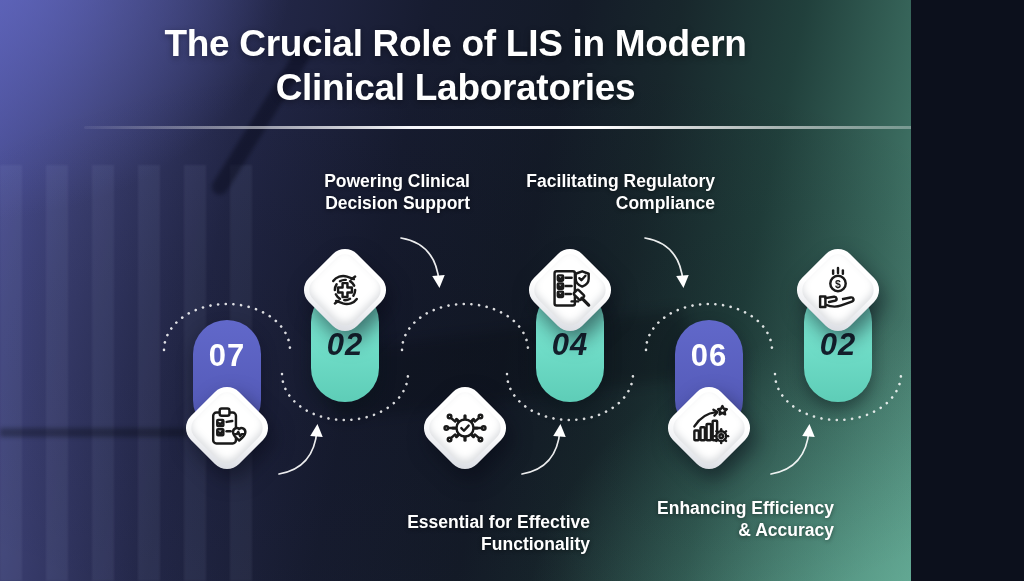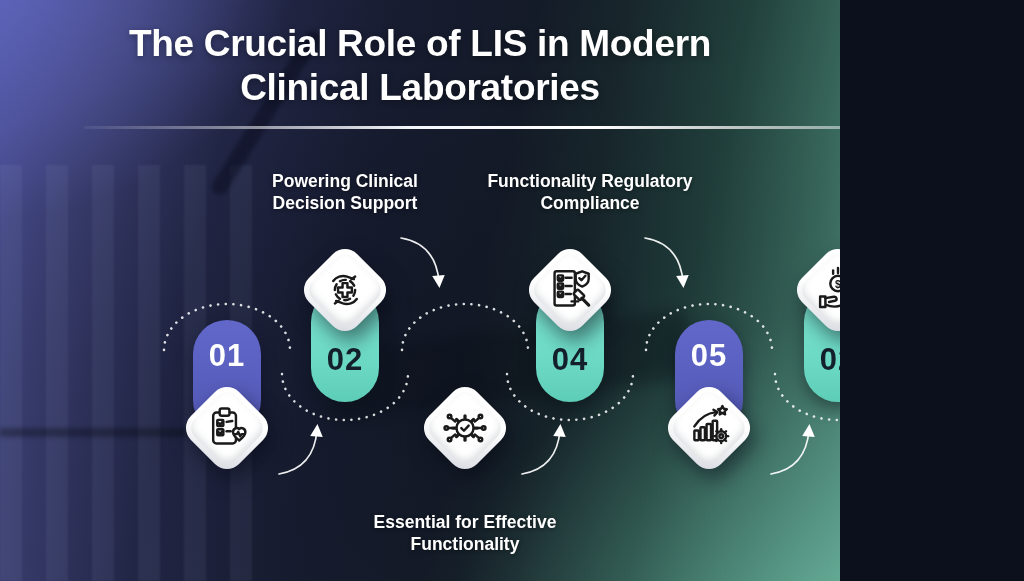--- a/index.html
+++ b/index.html
@@ -1,17 +1,17 @@
 <!DOCTYPE html>
 <html><head>
 <meta charset="utf-8">
 <style>
   html,body{margin:0;padding:0;background:#0c101c;}
   .canvas{
-    position:relative;width:840px;height:581px;overflow:hidden;
+    position:relative;width:911px;height:581px;overflow:hidden;
     font-family:"Liberation Sans",sans-serif;
     background:
       radial-gradient(640px 520px at 101% 110%, rgba(111,190,166,.62), rgba(111,190,166,0) 62%),
       radial-gradient(520px 430px at -3% -8%, rgba(100,106,196,.85), rgba(100,106,196,0) 62%),
       linear-gradient(102deg,#4c519b 0%,#3a3e70 12%,#232748 26%,#171c30 42%,#141b28 56%,#18272c 66%,#21403c 78%,#3a6a5e 90%,#55917f 100%);
   }
   
   .bg-tubes{position:absolute;left:0;top:165px;width:255px;height:416px;
     background:repeating-linear-gradient(90deg, rgba(205,212,255,.07) 0 22px, rgba(0,0,0,0) 22px 46px);
     filter:blur(1px);}
@@ -40,33 +40,33 @@
   .capsule{position:absolute;left:31px;width:68px;height:114px;border-radius:34px;
     display:flex;justify-content:center;z-index:1;}
   .odd  .capsule{top:320px;align-items:flex-start;
     background:linear-gradient(180deg,#6168ca 0%,#565cba 70%,#4f54ab 100%);
     box-shadow:0 8px 16px rgba(10,12,30,.45);}
   .even .capsule{top:288px;align-items:flex-end;
     background:linear-gradient(180deg,#7ce4cf 0%,#6fdcc7 55%,#5ecdb7 100%);
     box-shadow:0 8px 16px rgba(8,20,24,.45);}
   .num{font-size:31px;font-weight:bold;letter-spacing:1px;line-height:1;}
   .odd  .num{color:#ffffff;margin-top:20px;}
-  .even .num{color:#14202c;margin-bottom:27px;}
+  .even .num{color:#14202c;margin-bottom:42px;font-style:italic;}
 
   .diamond{position:absolute;left:15px;width:100px;height:100px;z-index:2;
     filter:drop-shadow(5px 10px 10px rgba(5,8,20,.5));}
   .odd  .diamond{top:378px}
   .even .diamond{top:240px}
   .face{position:absolute;inset:16px;transform:rotate(45deg);border-radius:17px;
     background:linear-gradient(145deg,#ffffff 45%,#e3e5ea 85%,#d4d7dd 100%);}
   .inner{position:absolute;inset:21px;transform:rotate(45deg);border-radius:13px;
     background:#ffffff;box-shadow:inset -3px -3px 7px rgba(120,126,140,.25);}
   .icon{position:absolute;left:24px;top:24px;width:52px;height:52px;z-index:3;}
 
-  .label{position:absolute;width:250px;text-align:center;color:#fff;font-weight:bold;
+  .label{position:absolute;width:250px;text-align:right;color:#fff;font-weight:bold;
     font-size:17.5px;line-height:1.26;white-space:pre-line;text-shadow:0 1px 4px rgba(0,0,0,.45);}
   .l1{left:102px;top:497px}.l2{left:220px;top:170px}.l3{left:340px;top:511px}
   .l4{left:465px;top:170px}.l5{left:584px;top:497px}.l6{left:713px;top:170px}
 
   .arrow{position:absolute;width:56px;height:64px;}
   .arrow path{fill:none;stroke:rgba(255,255,255,.92);stroke-width:1.7;stroke-linecap:round;}
   .a-up1{left:274px;top:418px}.a-down1{left:396px;top:230px}.a-up2{left:517px;top:418px}
   .a-down2{left:640px;top:230px}.a-up3{left:766px;top:418px}
 
   .logo{position:absolute;left:941px;top:505px;width:72px;height:70px;}
@@ -99,21 +99,21 @@
     <div>The Crucial Role of LIS in Modern</div>
     <div>Clinical Laboratories</div>
   </div>
   <div class="sep"></div>
 
   <div class="step s1 odd">
     <svg class="arc" viewBox="0 0 144 64">
         <path d="M9 54 A63 46 0 0 1 135 54"></path>
       </svg>
     <div class="capsule">
-      <span class="num">01</span>
+      <span class="num">07</span>
     </div>
     <div class="diamond">
       <div class="face"></div>
       <div class="inner"></div>
       <svg class="icon" viewBox="0 0 64 64">
         <rect class="paper" x="15" y="13" width="28" height="38" rx="4"></rect>
         <rect class="paper" x="23" y="8" width="12" height="9" rx="2.5"></rect>
         <rect class="ink" x="20" y="22" width="7.5" height="7.5" rx="1"></rect>
         <path class="ink" d="M21.5 25.6l2.2 2.2 3.4-4"></path>
         <line class="ink" x1="31.5" y1="24.5" x2="38.5" y2="23.3"></line>
@@ -213,29 +213,29 @@
         <path class="paper" d="M47 9l-8 3v6.2c0 5 3.5 8 8 9.6 4.5-1.6 8-4.6 8-9.6V12z"></path>
         <path class="ink" d="M43.5 17.5l2.5 2.5 5-5.5" stroke-width="2.6"></path>
         <g transform="rotate(45 43 38)">
             <rect class="paper" x="37" y="34" width="12" height="8" rx="2"></rect>
           </g>
         <line class="ink-thick" x1="46.5" y1="42" x2="55" y2="50.5"></line>
         <line class="ink" x1="34" y1="46" x2="42" y2="46" stroke-width="2.6"></line>
       </svg>
     </div>
   </div>
-  <div class="label l4">Functionality Regulatory
+  <div class="label l4">Facilitating Regulatory
 Compliance</div>
 
   <div class="step s5 odd">
     <svg class="arc" viewBox="0 0 144 64">
         <path d="M9 54 A63 46 0 0 1 135 54"></path>
       </svg>
     <div class="capsule">
-      <span class="num">05</span>
+      <span class="num">06</span>
     </div>
     <div class="diamond">
       <div class="face"></div>
       <div class="inner"></div>
       <svg class="icon" viewBox="0 0 64 64">
         <rect class="ink" x="14" y="35" width="5.5" height="12" rx="1" stroke-width="2.6"></rect>
         <rect class="ink" x="21.5" y="31" width="5.5" height="16" rx="1" stroke-width="2.6"></rect>
         <rect class="ink" x="29" y="27" width="5.5" height="20" rx="1" stroke-width="2.6"></rect>
         <rect class="ink" x="36.5" y="23" width="5.5" height="24" rx="1" stroke-width="2.6"></rect>
         <path class="ink" d="M14 30C21 19 31 13.5 41 12.5" stroke-width="2.6"></path>
@@ -249,20 +249,22 @@
             <line x1="53" y1="42" x2="55.5" y2="42"></line>
           <line x1="41" y1="36" x2="42.8" y2="37.8"></line>
             <line x1="51.2" y1="46.2" x2="53" y2="48"></line>
           <line x1="41" y1="48" x2="42.8" y2="46.2"></line>
             <line x1="51.2" y1="37.8" x2="53" y2="36"></line>
         </g>
         <circle class="ink" cx="47" cy="42" r="2.2" stroke-width="2.2"></circle>
       </svg>
     </div>
   </div>
+  <div class="label l5">Enhancing Efficiency
+&amp; Accuracy</div>
 
   <div class="step s6 even">
     <svg class="arc" viewBox="0 0 144 64">
         <path d="M9 10 A63 46 0 0 0 135 10"></path>
       </svg>
     <div class="capsule">
       <span class="num">02</span>
     </div>
     <div class="diamond">
       <div class="face"></div>

